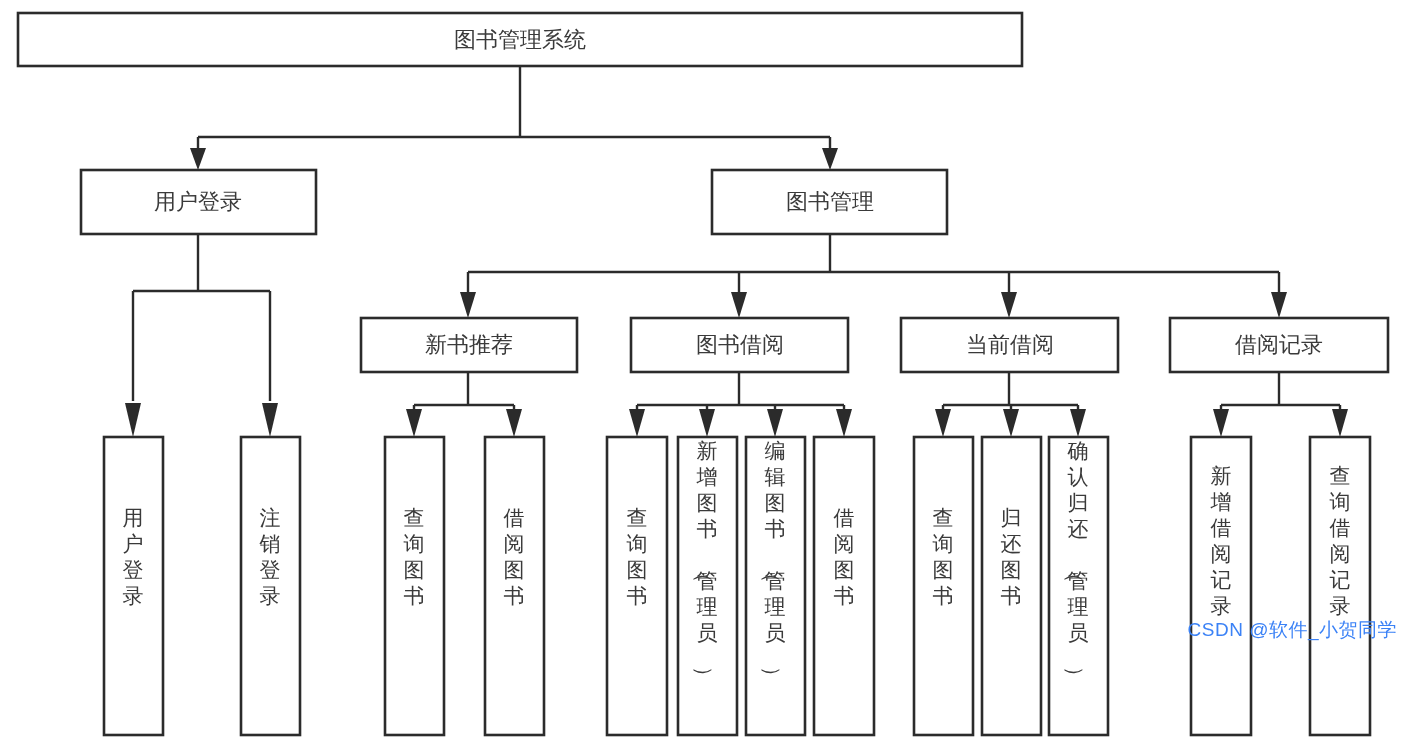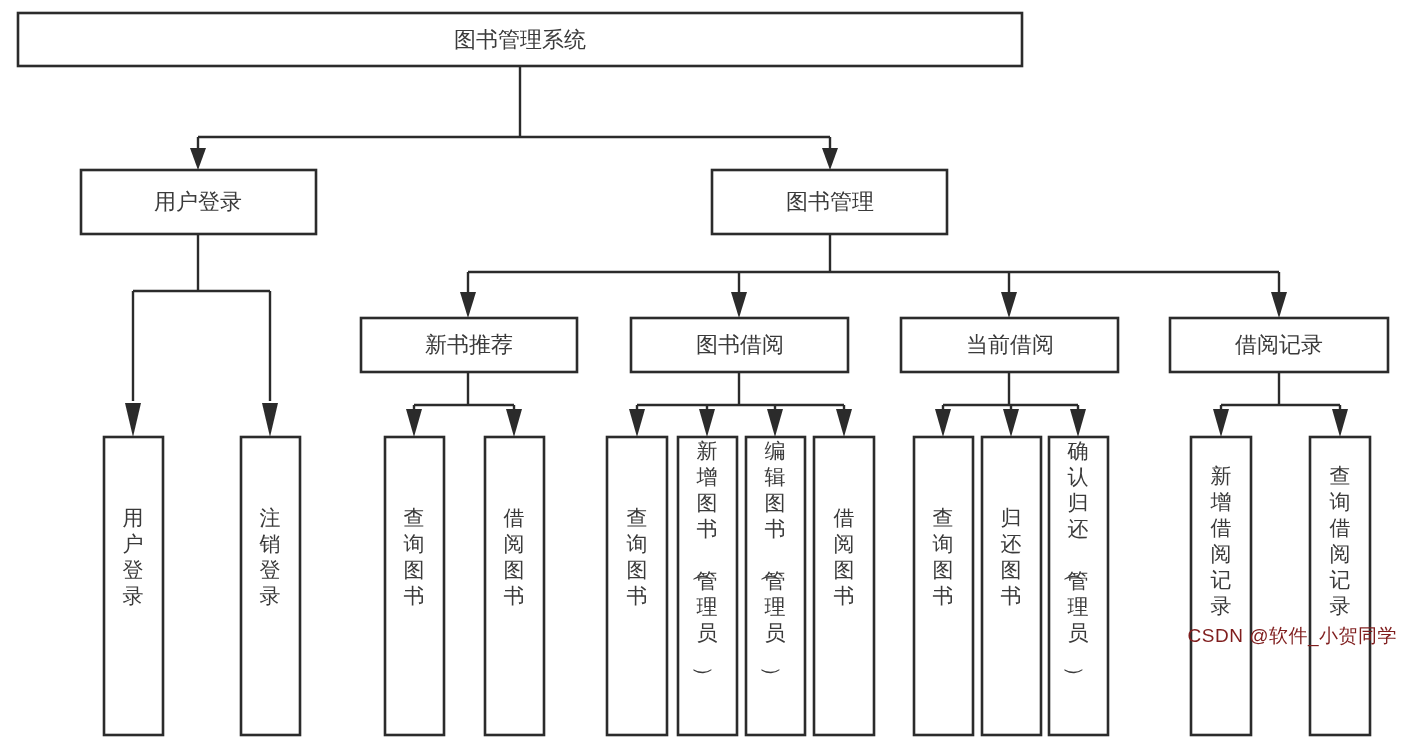--- a/index.html
+++ b/index.html
@@ -51,24 +51,24 @@
   }
   .node-label-v {
     font-family: "Liberation Sans", "DejaVu Sans", sans-serif;
     font-size: 21px;
     fill: #3a3a3a;
     text-anchor: middle;
   }
   .watermark-text {
     position: absolute;
     right: 8px;
-    bottom: 6px;
+    bottom: 12px;
     font-family: "Liberation Sans", "DejaVu Sans", sans-serif;
     font-size: 19px;
-    color: #7f1d1d;
+    color: #3b82f6;
     white-space: nowrap;
     letter-spacing: 0.5px;
   }
 </style>
 </head>
 <body>
 
 <div id="diagram-root">
 
   <svg id="tree-svg" viewBox="0 0 1405 747" xmlns="http://www.w3.org/2000/svg">

